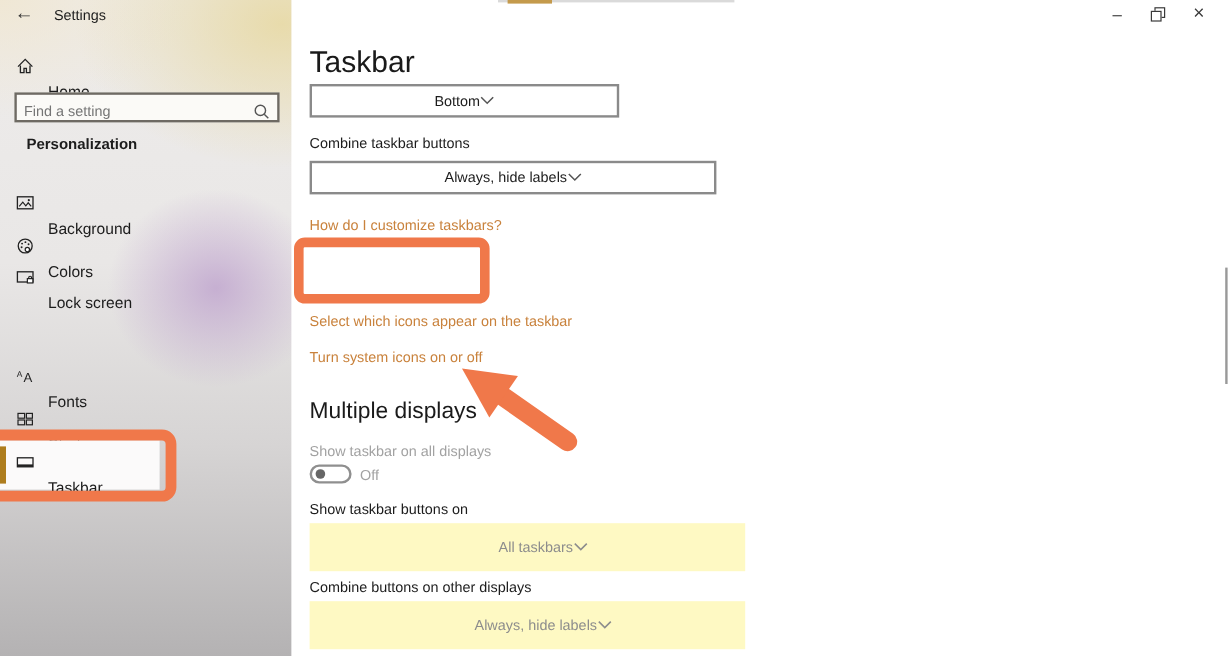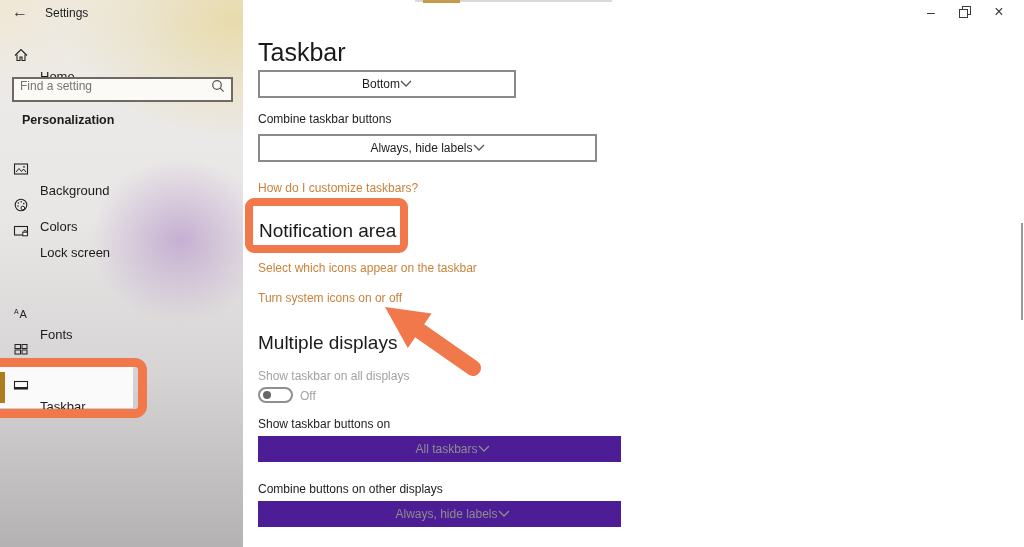--- a/index.html
+++ b/index.html
@@ -13,21 +13,21 @@
       radial-gradient(ellipse 230px 160px at 235px 20px, rgba(231,216,160,0.85), rgba(231,216,160,0) 75%),
       radial-gradient(ellipse 210px 130px at 0px 0px, rgba(240,231,210,0.9), rgba(240,231,210,0) 75%),
       linear-gradient(180deg,#eeeceb 0%,#e9e7e6 40%,#d6d4d4 68%,#b4b2b3 100%);
   }
   .titlebar-back{position:absolute;left:12px;top:3px;font-size:16px;color:#333;cursor:pointer;}
   .titlebar-title{position:absolute;left:45px;top:6px;font-size:12px;color:#1c1c1c;}
 
   .home-row{position:absolute;left:0;top:38px;width:240px;height:34px;display:flex;align-items:center;padding-left:13px;gap:11px;box-sizing:border-box;cursor:pointer;}
   .nav-label{font-size:13px;color:#1c1c1c;margin-top:42px;}
 
-  .search-box{position:absolute;left:12px;top:77px;width:217px;height:21px;border:2px solid #6e6a63;background:#fbfaf7;display:flex;align-items:flex-start;}
+  .search-box{position:absolute;left:12px;top:77px;width:217px;height:21px;border:2px solid #6e6a63;background:#fbfaf7;display:flex;align-items:flex-end;}
   .search-box input{flex:1;border:none;outline:none;background:transparent;font-family:"Liberation Sans",sans-serif;font-size:12px;color:#3a3a3a;padding:0 6px;}
   .search-box svg{margin-right:6px;flex:0 0 auto;}
 
   .section-header{position:absolute;left:22px;top:113px;font-size:12.5px;font-weight:bold;color:#1c1c1c;}
 
   .nav-item{position:absolute;left:0;width:240px;height:34px;display:flex;align-items:center;padding-left:13px;gap:11px;box-sizing:border-box;cursor:pointer;}
   .nav-item svg{flex:0 0 auto;}
 
   .selected-bg{position:absolute;left:0;top:367px;width:133px;height:41px;background:#fbfafa;}
   .accent-bar{position:absolute;left:0;top:372px;width:5px;height:31px;}
@@ -42,21 +42,21 @@
   .win-btn{width:34px;height:24px;display:flex;align-items:center;justify-content:center;color:#3a3a3a;font-size:14px;cursor:pointer;}
   .restore-icon{position:relative;width:12px;height:12px;}
   .restore-icon .back{position:absolute;right:0;top:0;width:7px;height:7px;border:1px solid #3a3a3a;}
   .restore-icon .front{position:absolute;left:0;bottom:0;width:7px;height:7px;border:1px solid #3a3a3a;background:#fff;}
 
   .page-title{position:absolute;left:258px;top:38px;font-size:25px;font-weight:300;color:#1a1a1a;}
 
   .dropdown{position:absolute;height:24px;border:2px solid #8a8a8a;background:#fff;display:flex;align-items:center;box-sizing:content-box;padding:0 10px;font-size:12px;color:#1c1c1c;justify-content:center;cursor:pointer;}
   .dd1{left:258px;top:70px;width:234px;}
   .dd2{left:258px;top:134px;width:315px;}
-  .dropdown.disabled{border:none;background:#4c1d95;color:#8d8d8d;height:26px;padding-left:36px;}
+  .dropdown.disabled{border:none;background:#fef9c3;color:#8d8d8d;height:40px;padding-left:36px;}
   .dd3{left:258px;top:436px;width:317px;}
   .dd4{left:258px;top:501px;width:317px;}
 
   .field-label{position:absolute;font-size:12px;color:#1c1c1c;}
   .field-label.dim{color:#a2a2a2;}
   .link{position:absolute;font-size:12px;color:#c9823c;cursor:pointer;}
   .section-title{position:absolute;font-size:19px;color:#1a1a1a;}
 
   .toggle{position:absolute;left:258px;top:387px;width:31px;height:12px;border:2px solid #8f8f8f;border-radius:9px;cursor:pointer;}
   .toggle .knob{position:absolute;left:3px;top:2px;width:8px;height:8px;border-radius:50%;background:#666;}
@@ -195,21 +195,20 @@
   <div class="dropdown dd2">
     <span>Always, hide labels</span>
     <svg width="12" height="8" viewBox="0 0 12 8">
       <polyline points="1,1 6,6 11,1" fill="none" stroke="#555" stroke-width="1.3"></polyline>
     </svg>
   </div>
 
   <div class="link" style="left:258px;top:181px">How do I customize taskbars?</div>
 
   <div class="hl-box hl-notif"></div>
-  <div class="section-title" style="left:259px;top:220px">Notification area</div>
 
   <div class="link" style="left:258px;top:261px">Select which icons appear on the taskbar</div>
   <div class="link" style="left:258px;top:291px">Turn system icons on or off</div>
 
   <div class="section-title" style="left:258px;top:332px">Multiple displays</div>
 
   <div class="field-label dim" style="left:258px;top:369px">Show taskbar on all displays</div>
 
   <div class="toggle">
     <span class="knob"></span>

